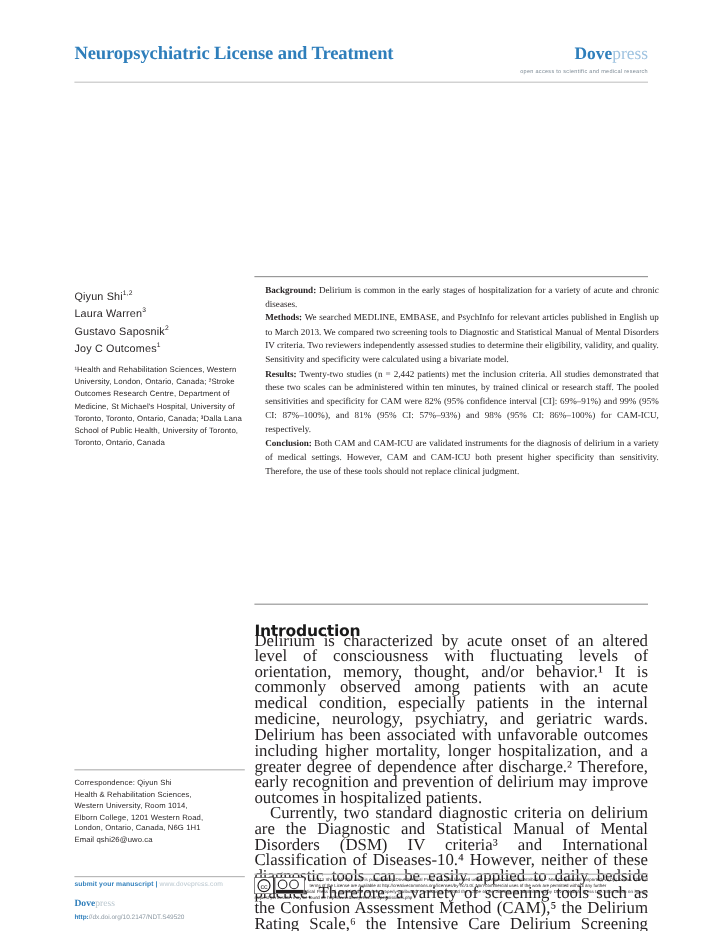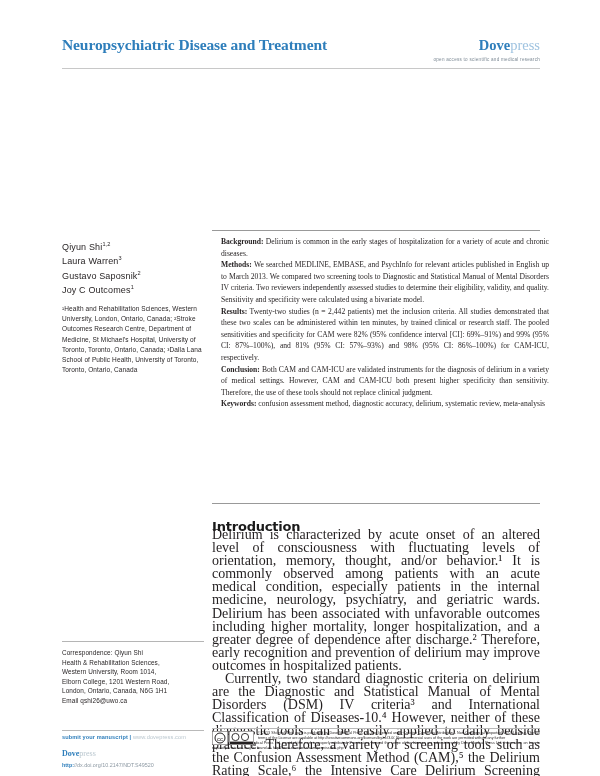--- a/index.html
+++ b/index.html
@@ -340,21 +340,21 @@
     text-align: justify;
     margin-top: 0;
   }
 </style>
 </head>
 <body>
 
 <div class="page">
 
   <div class="masthead">
-    <div class="journal-title">Neuropsychiatric Disease and Treatment</div>
+    <div class="journal-title">Neuropsychiatric License and Treatment</div>
     <div class="dove-logo">
       <span><span class="dove-bold">Dove</span><span class="dove-light">press</span></span>
       <div class="dove-tag">open access to scientific and medical research</div>
     </div>
   </div>
   <div class="rule-top"></div>
 
 
 
   <div class="authors">
@@ -375,21 +375,20 @@
     <div>London, Ontario, Canada, N6G 1H1</div>
     <div>Email qshi26@uwo.ca</div>
   </div>
 
   <div class="rule-abs"></div>
   <div class="abstract">
     <p><span class="abs-head">Background:</span><span> Delirium is common in the early stages of hospitalization for a variety of acute and chronic diseases.</span></p>
     <p><span class="abs-head">Methods:</span><span> We searched MEDLINE, EMBASE, and PsychInfo for relevant articles published in English up to March 2013. We compared two screening tools to Diagnostic and Statistical Manual of Mental Disorders IV criteria. Two reviewers independently assessed studies to determine their eligibility, validity, and quality. Sensitivity and specificity were calculated using a bivariate model.</span></p>
     <p><span class="abs-head">Results:</span><span> Twenty-two studies (n = 2,442 patients) met the inclusion criteria. All studies demonstrated that these two scales can be administered within ten minutes, by trained clinical or research staff. The pooled sensitivities and specificity for CAM were 82% (95% confidence interval [CI]: 69%–91%) and 99% (95% CI: 87%–100%), and 81% (95% CI: 57%–93%) and 98% (95% CI: 86%–100%) for CAM-ICU, respectively.</span></p>
     <p><span class="abs-head">Conclusion:</span><span> Both CAM and CAM-ICU are validated instruments for the diagnosis of delirium in a variety of medical settings. However, CAM and CAM-ICU both present higher specificity than sensitivity. Therefore, the use of these tools should not replace clinical judgment.</span></p>
-    <p><span class="abs-head">Keywords:</span><span> confusion assessment method, diagnostic accuracy, delirium, systematic review, meta-analysis</span></p>
   </div>
 
   <div class="rule-intro"></div>
   <h2 class="intro-heading">Introduction</h2>
   <div class="intro-body">
     <p>Delirium is characterized by acute onset of an altered level of consciousness with fluctuating levels of orientation, memory, thought, and/or behavior.¹ It is commonly observed among patients with an acute medical condition, especially patients in the internal medicine, neurology, psychiatry, and geriatric wards. Delirium has been associated with unfavorable outcomes including higher mortality, longer hospitalization, and a greater degree of dependence after discharge.² Therefore, early recognition and prevention of delirium may improve outcomes in hospitalized patients.</p>
     <p class="indent">Currently, two standard diagnostic criteria on delirium are the Diagnostic and Statistical Manual of Mental Disorders (DSM) IV criteria³ and International Classification of Diseases-10.⁴ However, neither of these diagnostic tools can be easily applied to daily bedside practice. Therefore, a variety of screening tools such as the Confusion Assessment Method (CAM),⁵ the Delirium Rating Scale,⁶ the Intensive Care Delirium Screening Checklist,⁷ and the Nursing Delirium Screening</p>
   </div>
 
   <div class="footer-left">

